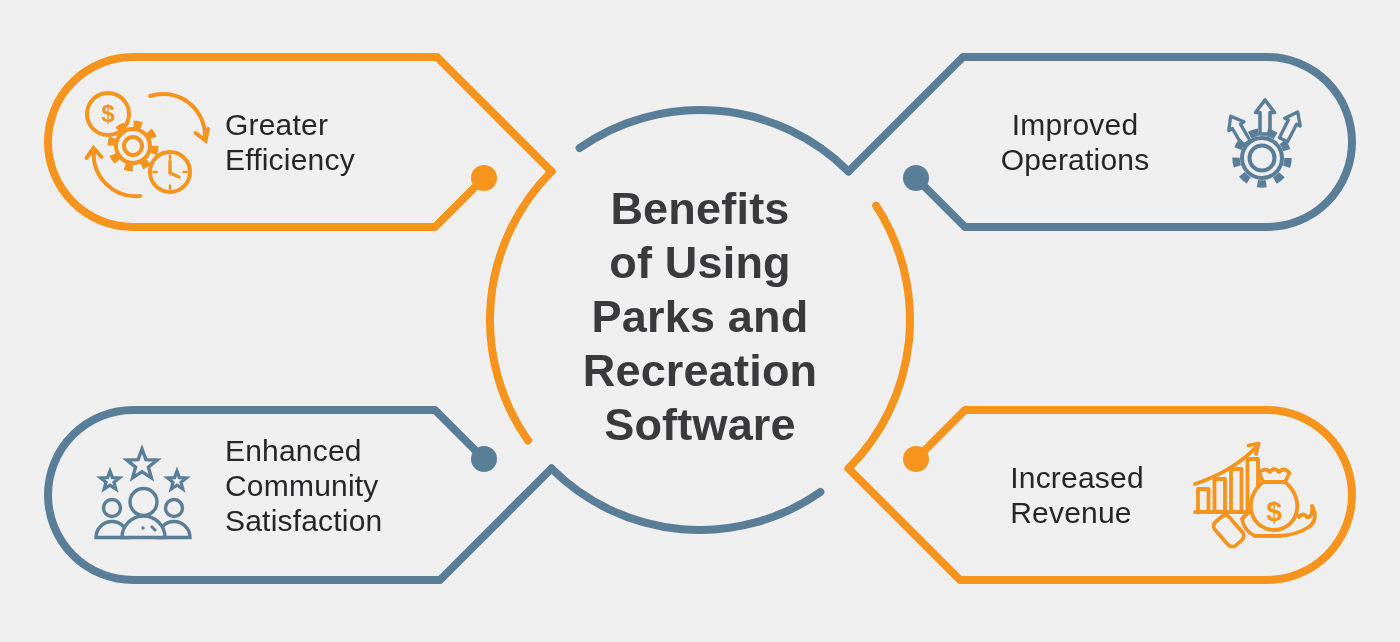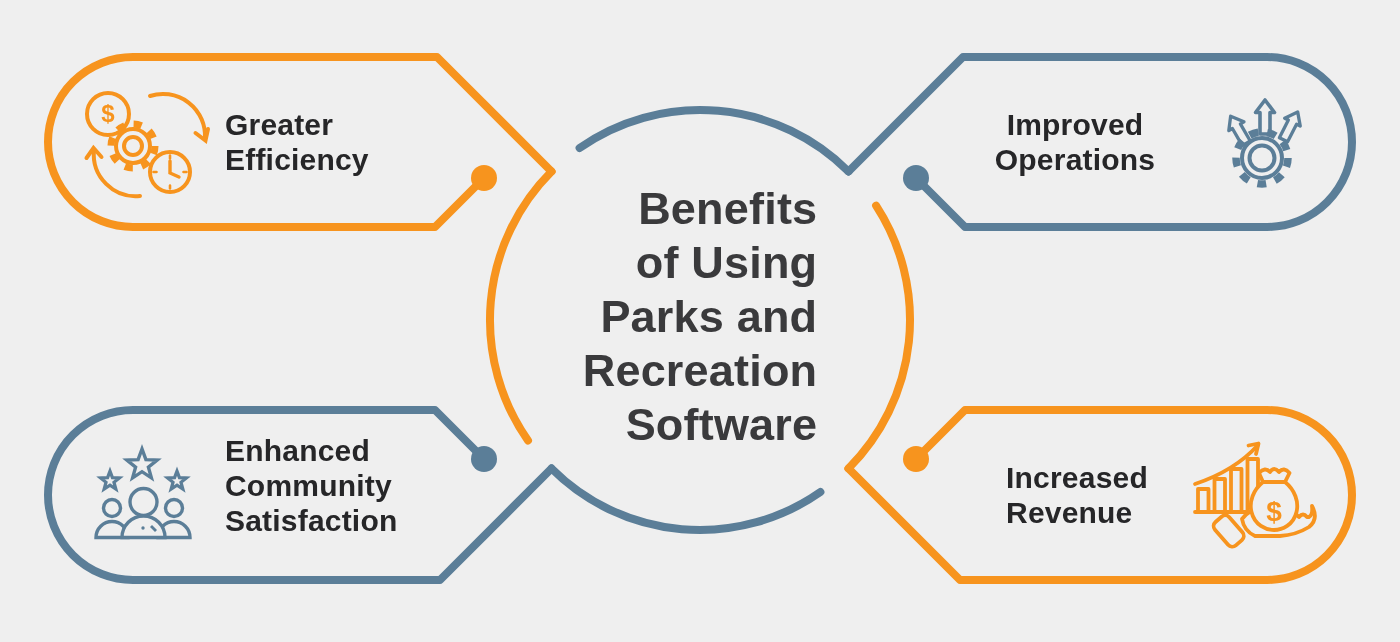--- a/index.html
+++ b/index.html
@@ -1,26 +1,26 @@
 <!DOCTYPE html>
 <html><head>
 <meta charset="utf-8">
 <style>
   html,body{margin:0;padding:0;}
   body{background:#efefef;font-family:"Liberation Sans",sans-serif;}
   .stage{position:relative;width:1400px;height:642px;background:#efefef;overflow:hidden;}
   .stage svg{position:absolute;inset:0;}
   .txt{position:absolute;display:flex;flex-direction:column;justify-content:center;}
-  .label{font-size:30px;line-height:35px;color:#262628;letter-spacing:.2px;white-space:pre-line;font-weight:700;}
+  .label{font-size:30px;line-height:35px;color:#262628;letter-spacing:.2px;white-space:pre-line;font-weight:400;}
   .label-tl{left:225px;top:57px;width:270px;height:170px;align-items:flex-start;}
   .label-bl{left:225px;top:400px;width:270px;height:170px;align-items:flex-start;}
   .label-tr{left:950px;top:57px;width:250px;height:170px;align-items:center;text-align:center;}
   .label-br{left:952px;top:410px;width:250px;height:170px;align-items:center;text-align:left;}
   .title{left:500px;top:182px;width:400px;height:280px;font-size:45px;line-height:54px;
-         font-weight:800;color:#3a3a3c;text-align:right;align-items:center;justify-content:flex-start;
+         font-weight:800;color:#3a3a3c;text-align:center;align-items:center;justify-content:flex-start;
          white-space:pre-line;letter-spacing:.2px;}
   .orange-stroke{stroke:#F7941E;}
   .blue-stroke{stroke:#5B7E98;}
 </style>
 </head>
 <body>
 
 <div class="stage">
 
   <svg width="1400" height="642" viewBox="0 0 1400 642">

